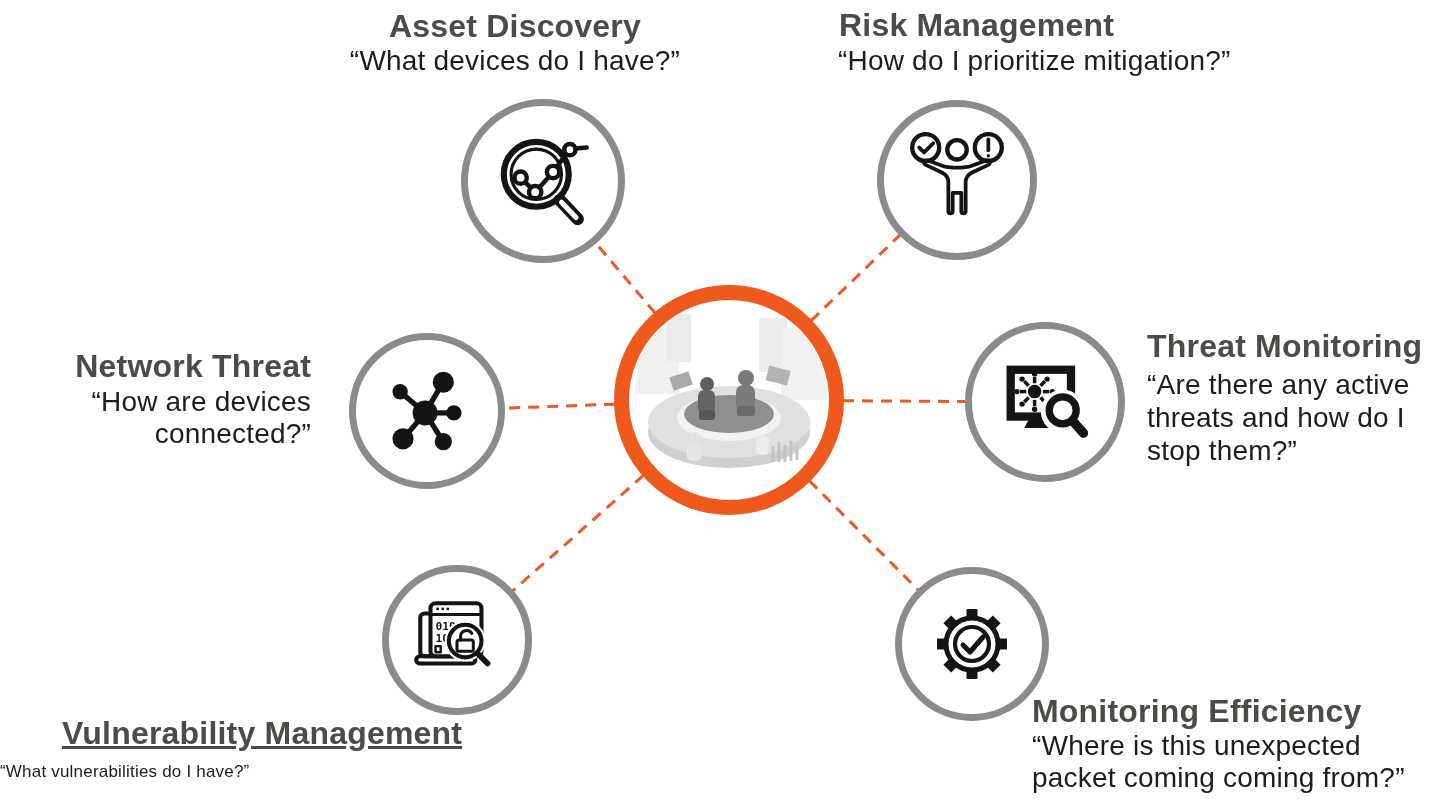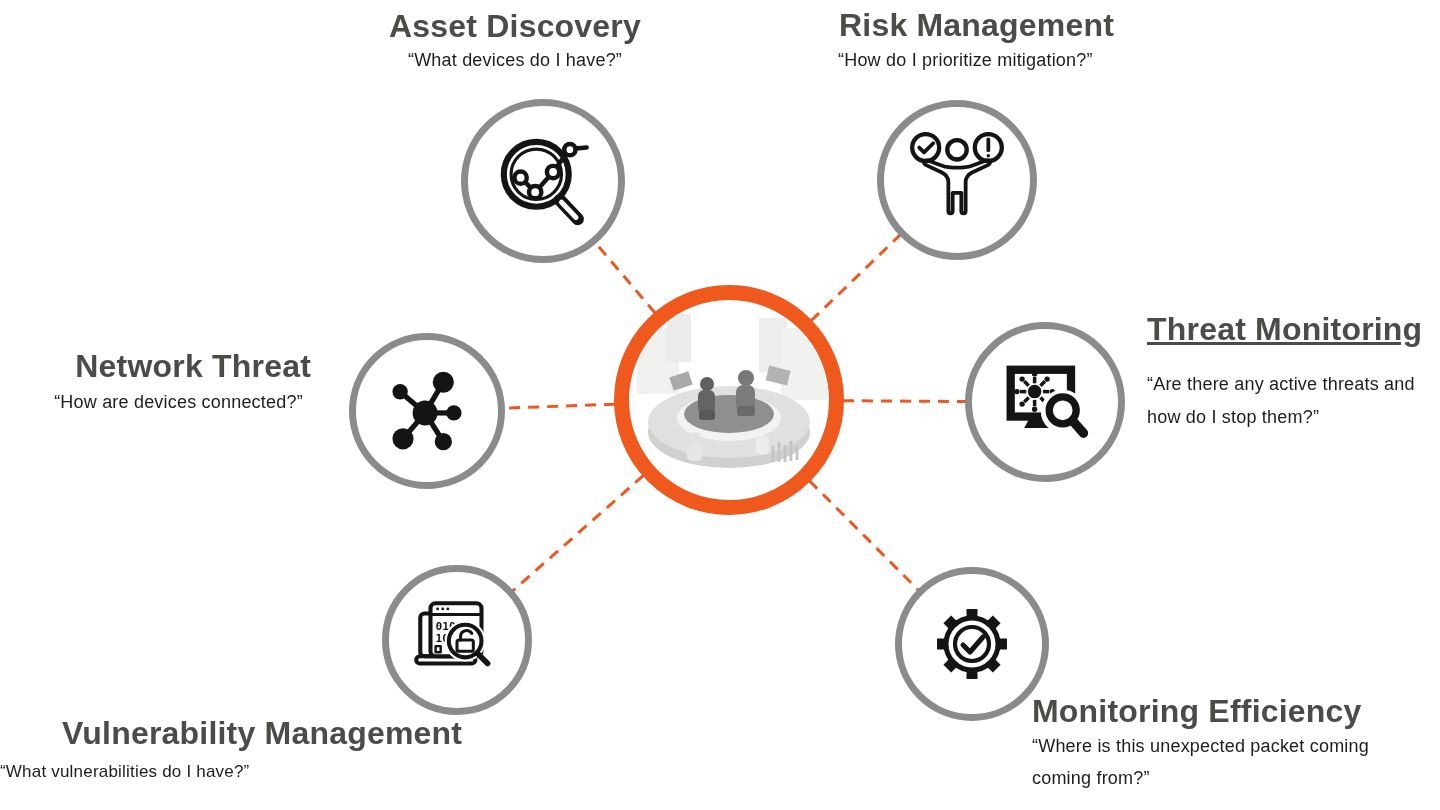--- a/index.html
+++ b/index.html
@@ -13,31 +13,31 @@
   .c-risk   {left:877px;top:100px;width:160px;height:160px;}
   .c-network{left:349px;top:333px;width:156px;height:156px;}
   .c-threat {left:965px;top:322px;width:160px;height:160px;}
   .c-vuln   {left:382px;top:565px;width:150px;height:150px;}
   .c-ops    {left:895px;top:567px;width:154px;height:154px;}
   .hub{position:absolute;left:614px;top:285px;width:230px;height:230px;border-radius:50%;
        border:15px solid #F0591D;background:#ffffff;box-sizing:border-box;z-index:2;
        display:flex;align-items:center;justify-content:center;overflow:hidden;}
   .title{position:absolute;font-weight:700;font-size:32px;color:#4B4B47;white-space:nowrap;
          z-index:3;letter-spacing:.2px;}
-  .question{position:absolute;font-size:18px;color:#1D1D1D;z-index:3;letter-spacing:.2px;
+  .question{position:absolute;font-size:28px;color:#1D1D1D;z-index:3;letter-spacing:.2px;
             line-height:33px;}
   .t-asset  {left:515px;top:8px;transform:translateX(-50%);}
   .q-asset  {left:515px;top:44px;transform:translateX(-50%);white-space:nowrap;}
   .t-risk   {left:839px;top:7px;}
   .q-risk   {left:838px;top:44px;white-space:nowrap;}
   .t-network{right:1129px;left:auto;top:348px;}
-  .q-network{right:1129px;left:auto;top:386px;width:265px;text-align:center;line-height:32px;}
-  .t-threat {left:1147px;top:311px;text-decoration:underline;}
+  .q-network{right:1129px;left:auto;top:386px;width:265px;text-align:right;line-height:32px;}
+  .t-threat {left:1147px;top:328px;}
   .q-threat {left:1147px;top:368px;width:300px;}
-  .t-vuln   {left:62px;top:715px;}
+  .t-vuln   {left:62px;top:715px;text-decoration:underline;}
   .q-vuln   {left:0px;top:755px;white-space:nowrap;font-size:17px;}
   .t-ops    {left:1032px;top:693px;}
   .q-ops    {left:1032px;top:730px;width:385px;line-height:32px;}
   .ic{display:block;}
 </style>
 </head>
 <body>
 
 <div class="canvas">
 

